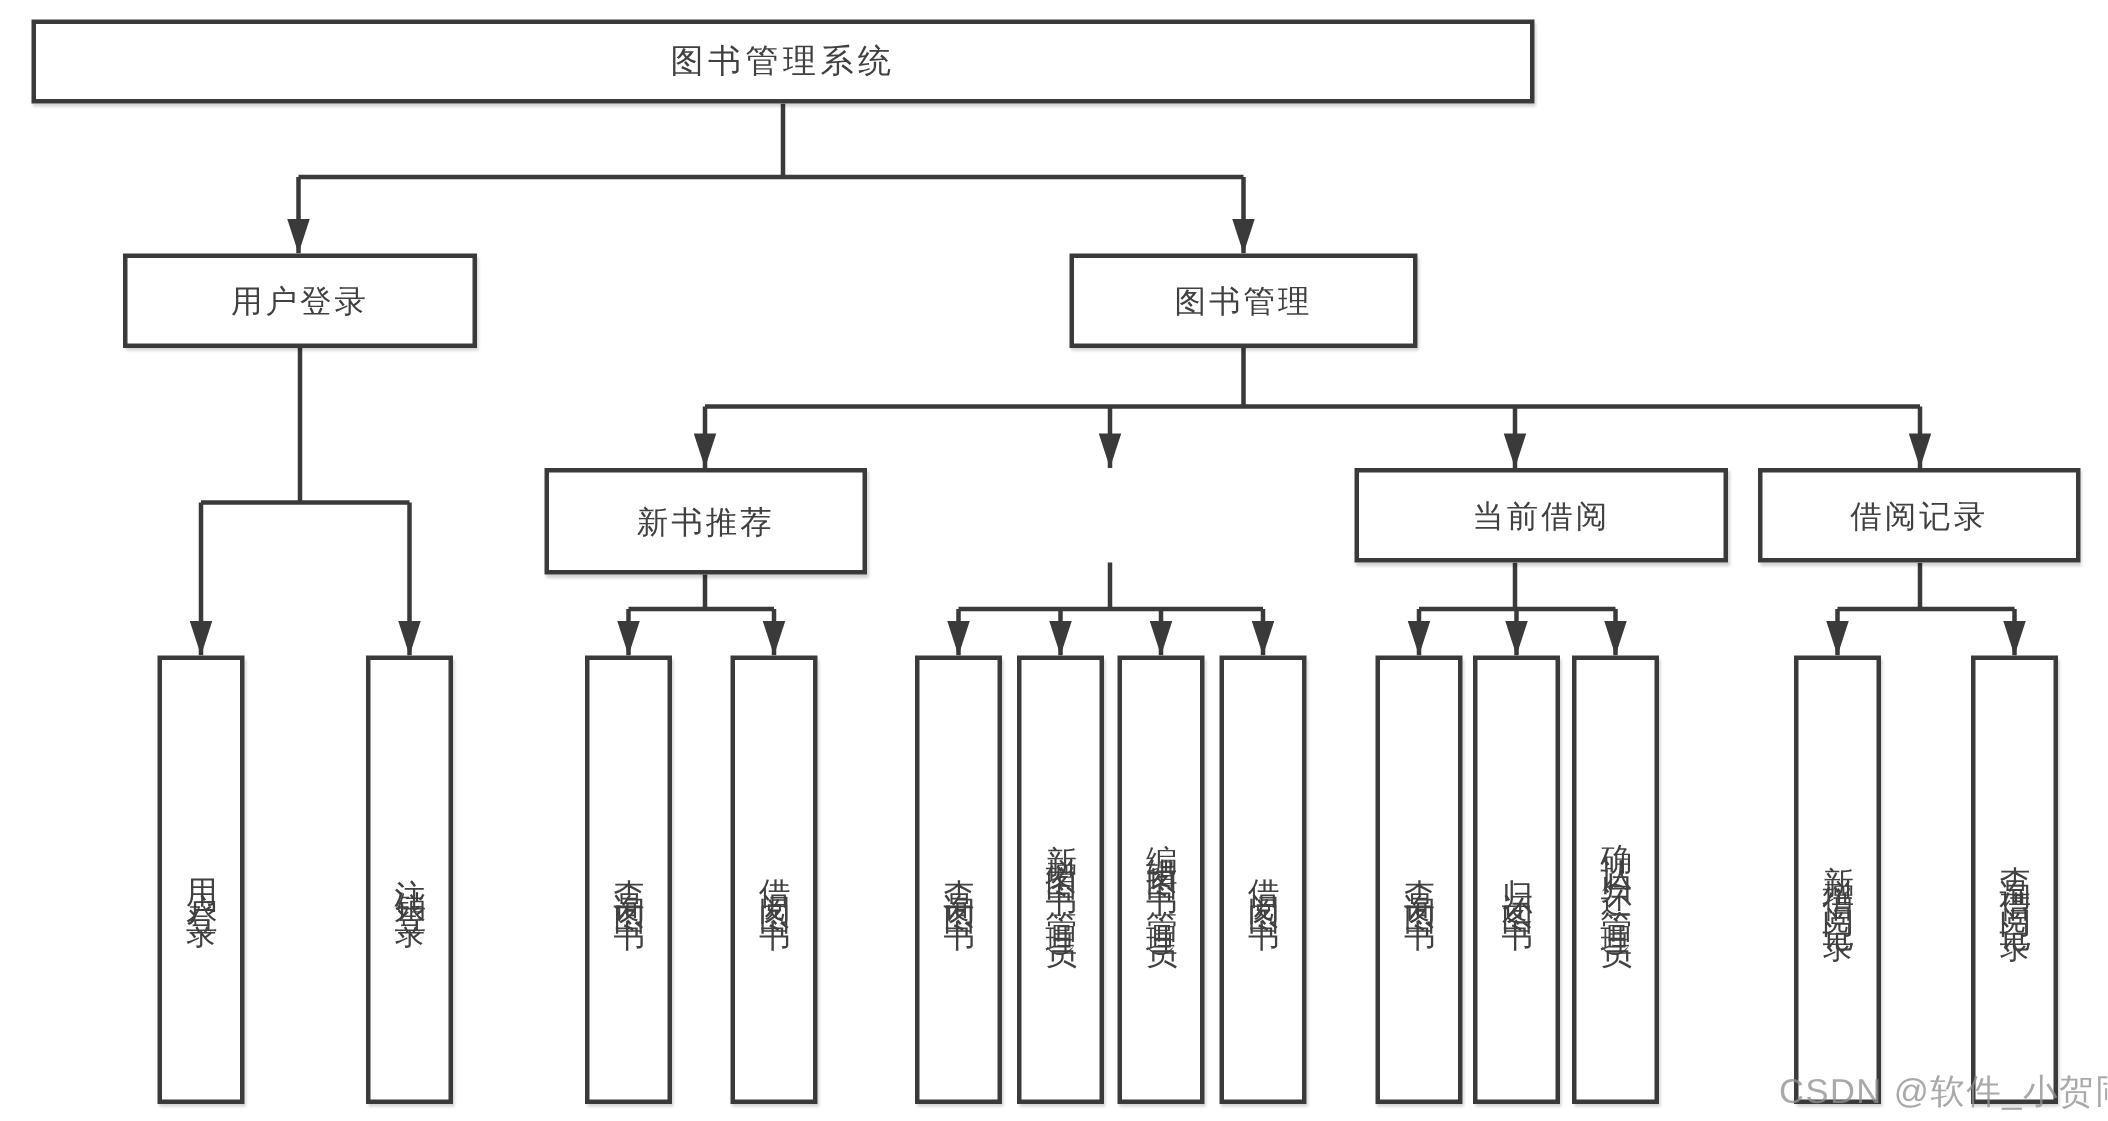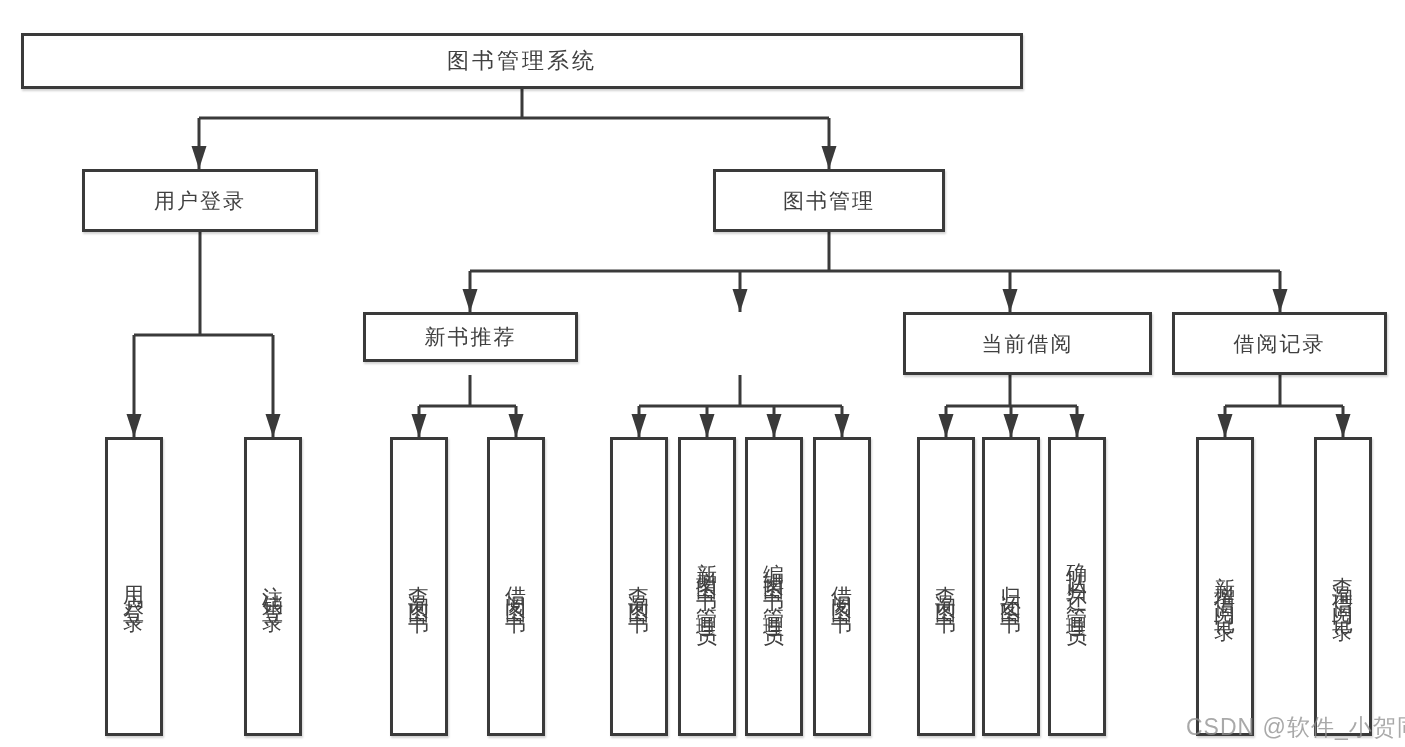--- a/index.html
+++ b/index.html
@@ -118,26 +118,26 @@
       <polygon points="766.5,414 781.5,414 774,437"></polygon>
       <polygon points="834.5,414 849.5,414 842,437"></polygon>
       <polygon points="938.5,414 953.5,414 946,437"></polygon>
       <polygon points="1003.5,414 1018.5,414 1011,437"></polygon>
       <polygon points="1069.5,414 1084.5,414 1077,437"></polygon>
       <polygon points="1217.5,414 1232.5,414 1225,437"></polygon>
       <polygon points="1335.5,414 1350.5,414 1343,437"></polygon>
     </g>
   </svg>
 
-  <div class="node hbox root-box" style="left:21px; top:13px; width:1002px; height:56px;margin-top:20px;">图书管理系统</div>
+  <div class="node hbox root-box" style="left:21px; top:13px; width:1002px; height:56px;">图书管理系统</div>
 
   <div class="node hbox" style="left:82px; top:169px; width:236px; height:63px;">用户登录</div>
   <div class="node hbox" style="left:713px; top:169px; width:232px; height:63px;">图书管理</div>
 
-  <div class="node hbox" style="left:363px; top:312px; width:215px; height:50px;">新书推荐</div>
+  <div class="node hbox" style="left:363px; top:312px; width:215px; height:71px;">新书推荐</div>
   <div class="node hbox" style="left:903px; top:312px; width:249px; height:63px;">当前借阅</div>
   <div class="node hbox" style="left:1172px; top:312px; width:215px; height:63px;">借阅记录</div>
 
   <div class="node vbox" style="left:105px; top:437px; width:58px; height:299px;">用户登录</div>
   <div class="node vbox" style="left:244px; top:437px; width:58px; height:299px;">注销登录</div>
 
   <div class="node vbox" style="left:390px; top:437px; width:58px; height:299px;">查询图书</div>
   <div class="node vbox" style="left:487px; top:437px; width:58px; height:299px;">借阅图书</div>
 
   <div class="node vbox" style="left:610px; top:437px; width:58px; height:299px;">查询图书</div>

